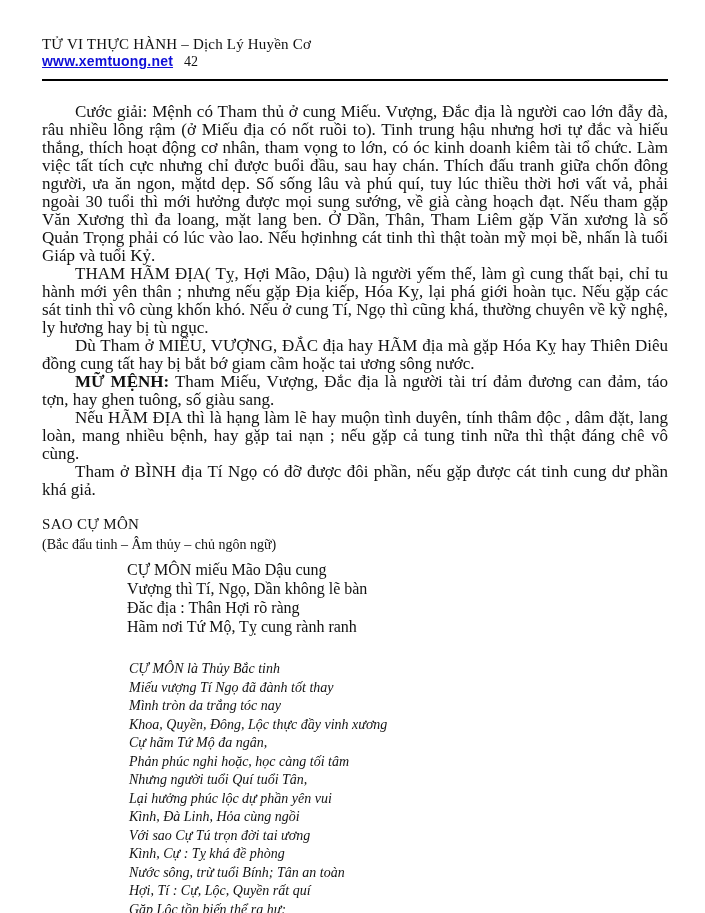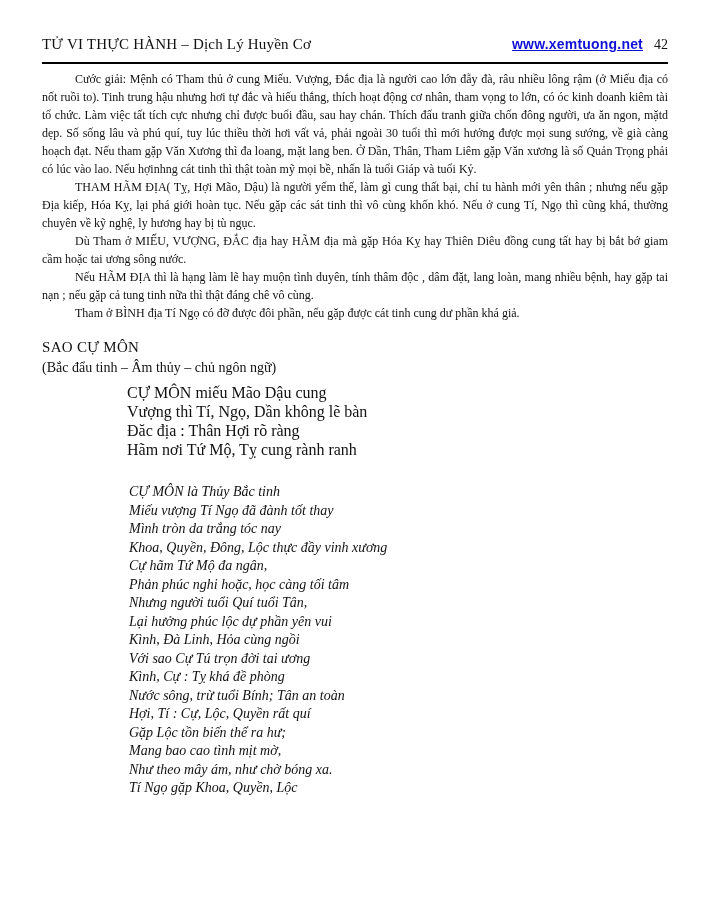--- a/index.html
+++ b/index.html
@@ -7,35 +7,35 @@
     position:relative;
     width:705px; height:913px;
     background:#ffffff;
     box-sizing:border-box;
     padding:36px 37px 0 42px;
     font-family:"Liberation Serif", serif;
     color:#111111;
     overflow:hidden;
   }
   .header {
-    display:flex; justify-content:space-between; align-items:baseline;
+    display:flex; justify-content:space-between; align-items:baseline;flex-direction:column;
   }
   .header-title { font-size:15px; letter-spacing:0.2px; white-space:nowrap; }
   .header-right { display:flex; align-items:baseline; gap:11px; }
   .website {
     font-family:"Liberation Sans", sans-serif;
     font-weight:bold; font-size:14px;
     text-decoration:underline; cursor:pointer;
     letter-spacing:0.2px;
   }
   .page-num { font-size:14px; }
   .rule { margin-top:9px; border-top:2px solid #000; height:0; }
   .body-text {
-    margin-top:6px;
-    font-size:12px; line-height:18px;
+    margin-top:22px;
+    font-size:17px; line-height:18px;
     text-align:justify;
   }
   .para { margin:0; text-indent:33px; }
   .para b { font-weight:bold; }
   .section-title {
     margin:17px 0 0 0; text-align:left;
     font-size:15px; font-weight:normal; letter-spacing:0.3px;
   }
   .section-subtitle { margin-top:4px; text-align:left; font-size:14px; }
   .quatrain { margin:7px 0 0 85px; font-size:16px; line-height:19px; }
@@ -54,20 +54,21 @@
       <span class="page-num">42</span>
     </span>
   </div>
 
   <div class="rule"></div>
 
   <div class="body-text">
       <p class="para">Cước giải: Mệnh có Tham thủ ở cung Miếu. Vượng, Đắc địa là người cao lớn đẫy đà, râu nhiều lông rậm (ở Miếu địa có nốt ruồi to). Tinh trung hậu nhưng hơi tự đắc và hiếu thắng, thích hoạt động cơ nhân, tham vọng to lớn, có óc kinh doanh kiêm tài tổ chức. Làm việc tất tích cực nhưng chỉ được buổi đầu, sau hay chán. Thích đấu tranh giữa chốn đông người, ưa ăn ngon, mặtd dẹp. Số sống lâu và phú quí, tuy lúc thiều thời hơi vất vả, phải ngoài 30 tuổi thì mới hưởng được mọi sung sướng, về già càng hoạch đạt. Nếu tham gặp Văn Xương thì đa loang, mặt lang ben. Ở Dần, Thân, Tham Liêm gặp Văn xương là số Quản Trọng phải có lúc vào lao. Nếu hợinhng cát tinh thì thật toàn mỹ mọi bề, nhấn là tuổi Giáp và tuổi Kỷ.</p>
       <p class="para">THAM HÃM ĐỊA( Tỵ, Hợi Mão, Dậu) là người yếm thế, làm gì cung thất bại, chỉ tu hành mới yên thân ; nhưng nếu gặp Địa kiếp, Hóa Kỵ, lại phá giới hoàn tục. Nếu gặp các sát tinh thì vô cùng khốn khó. Nếu ở cung Tí, Ngọ thì cũng khá, thường chuyên về kỹ nghệ, ly hương hay bị tù ngục.</p>
       <p class="para">Dù Tham ở MIẾU, VƯỢNG, ĐẮC địa hay HÃM địa mà gặp Hóa Kỵ hay Thiên Diêu đồng cung tất hay bị bắt bớ giam cầm hoặc tai ương sông nước.</p>
+      <p class="para"><b>MỮ MỆNH:</b> Tham Miếu, Vượng, Đắc địa là người tài trí đảm đương can đảm, táo tợn, hay ghen tuông, số giàu sang.</p>
       <p class="para">Nếu HÃM ĐỊA thì là hạng làm lẽ hay muộn tình duyên, tính thâm độc , dâm đặt, lang loàn, mang nhiều bệnh, hay gặp tai nạn ; nếu gặp cả tung tinh nữa thì thật đáng chê vô cùng.</p>
       <p class="para">Tham ở BÌNH địa Tí Ngọ có đỡ được đôi phần, nếu gặp được cát tinh cung dư phần khá giả.</p>
     </div>
 
   <h2 class="section-title">SAO CỰ MÔN</h2>
   <div class="section-subtitle">(Bắc đẩu tinh – Âm thủy – chủ ngôn ngữ)</div>
 
   <div class="quatrain">
       <div class="verse-line">CỰ MÔN miếu Mão Dậu cung</div>
       <div class="verse-line">Vượng thì Tí, Ngọ, Dần không lẽ bàn</div>

